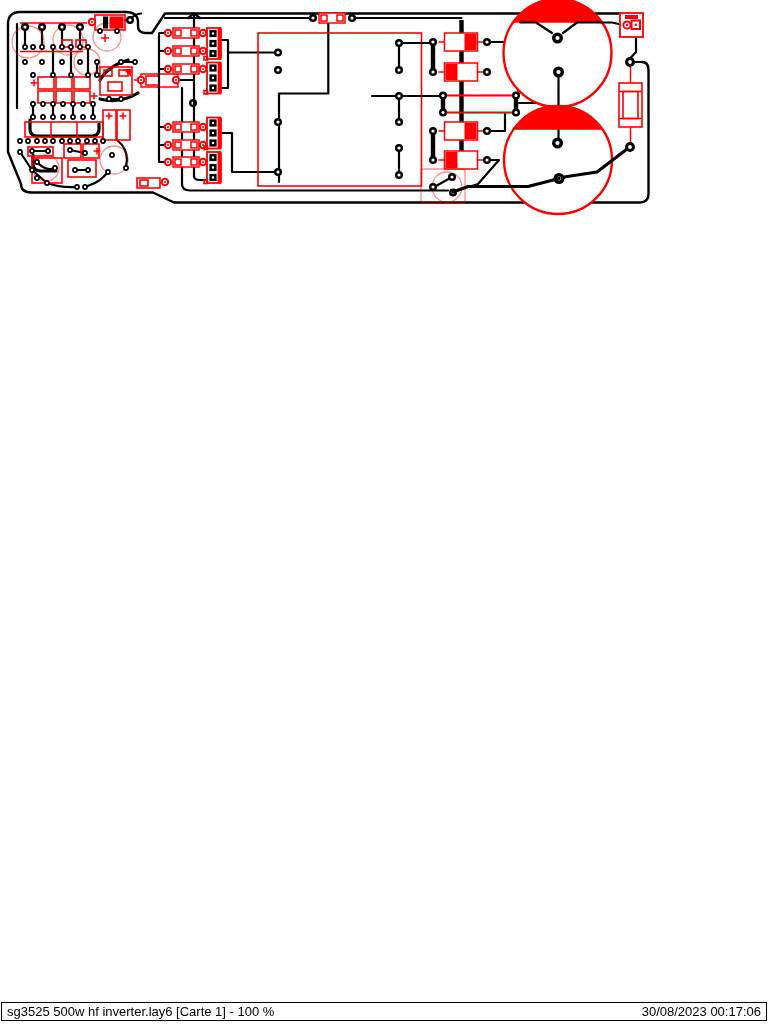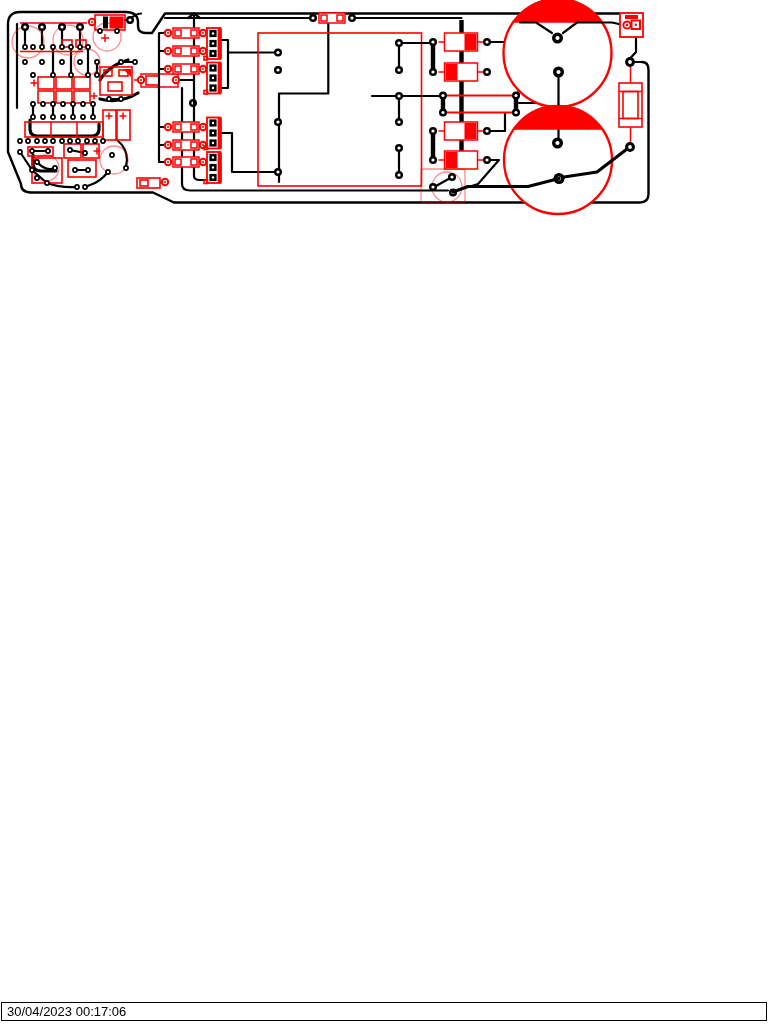--- a/index.html
+++ b/index.html
@@ -379,16 +379,17 @@
       <rect class="ringR" x="631.5" y="20.5" width="8.5" height="8.5"></rect>
             <circle class="fR" cx="635.8" cy="24.8" r="1.2"></circle>
     </g>
     <use href="#pB" x="630" y="62"></use>
           <use href="#pB" x="630" y="147"></use>
   </g>
 </svg>
 </div>
 
 <div class="statusbar">
-  <span>30/04/2023 00:17:06</span>
+  <span>sg3525 500w hf inverter.lay6 [Carte 1] - 100 %</span>
+  <span>30/08/2023 00:17:06</span>
 </div>
 
 </div>
 
 </body></html>

